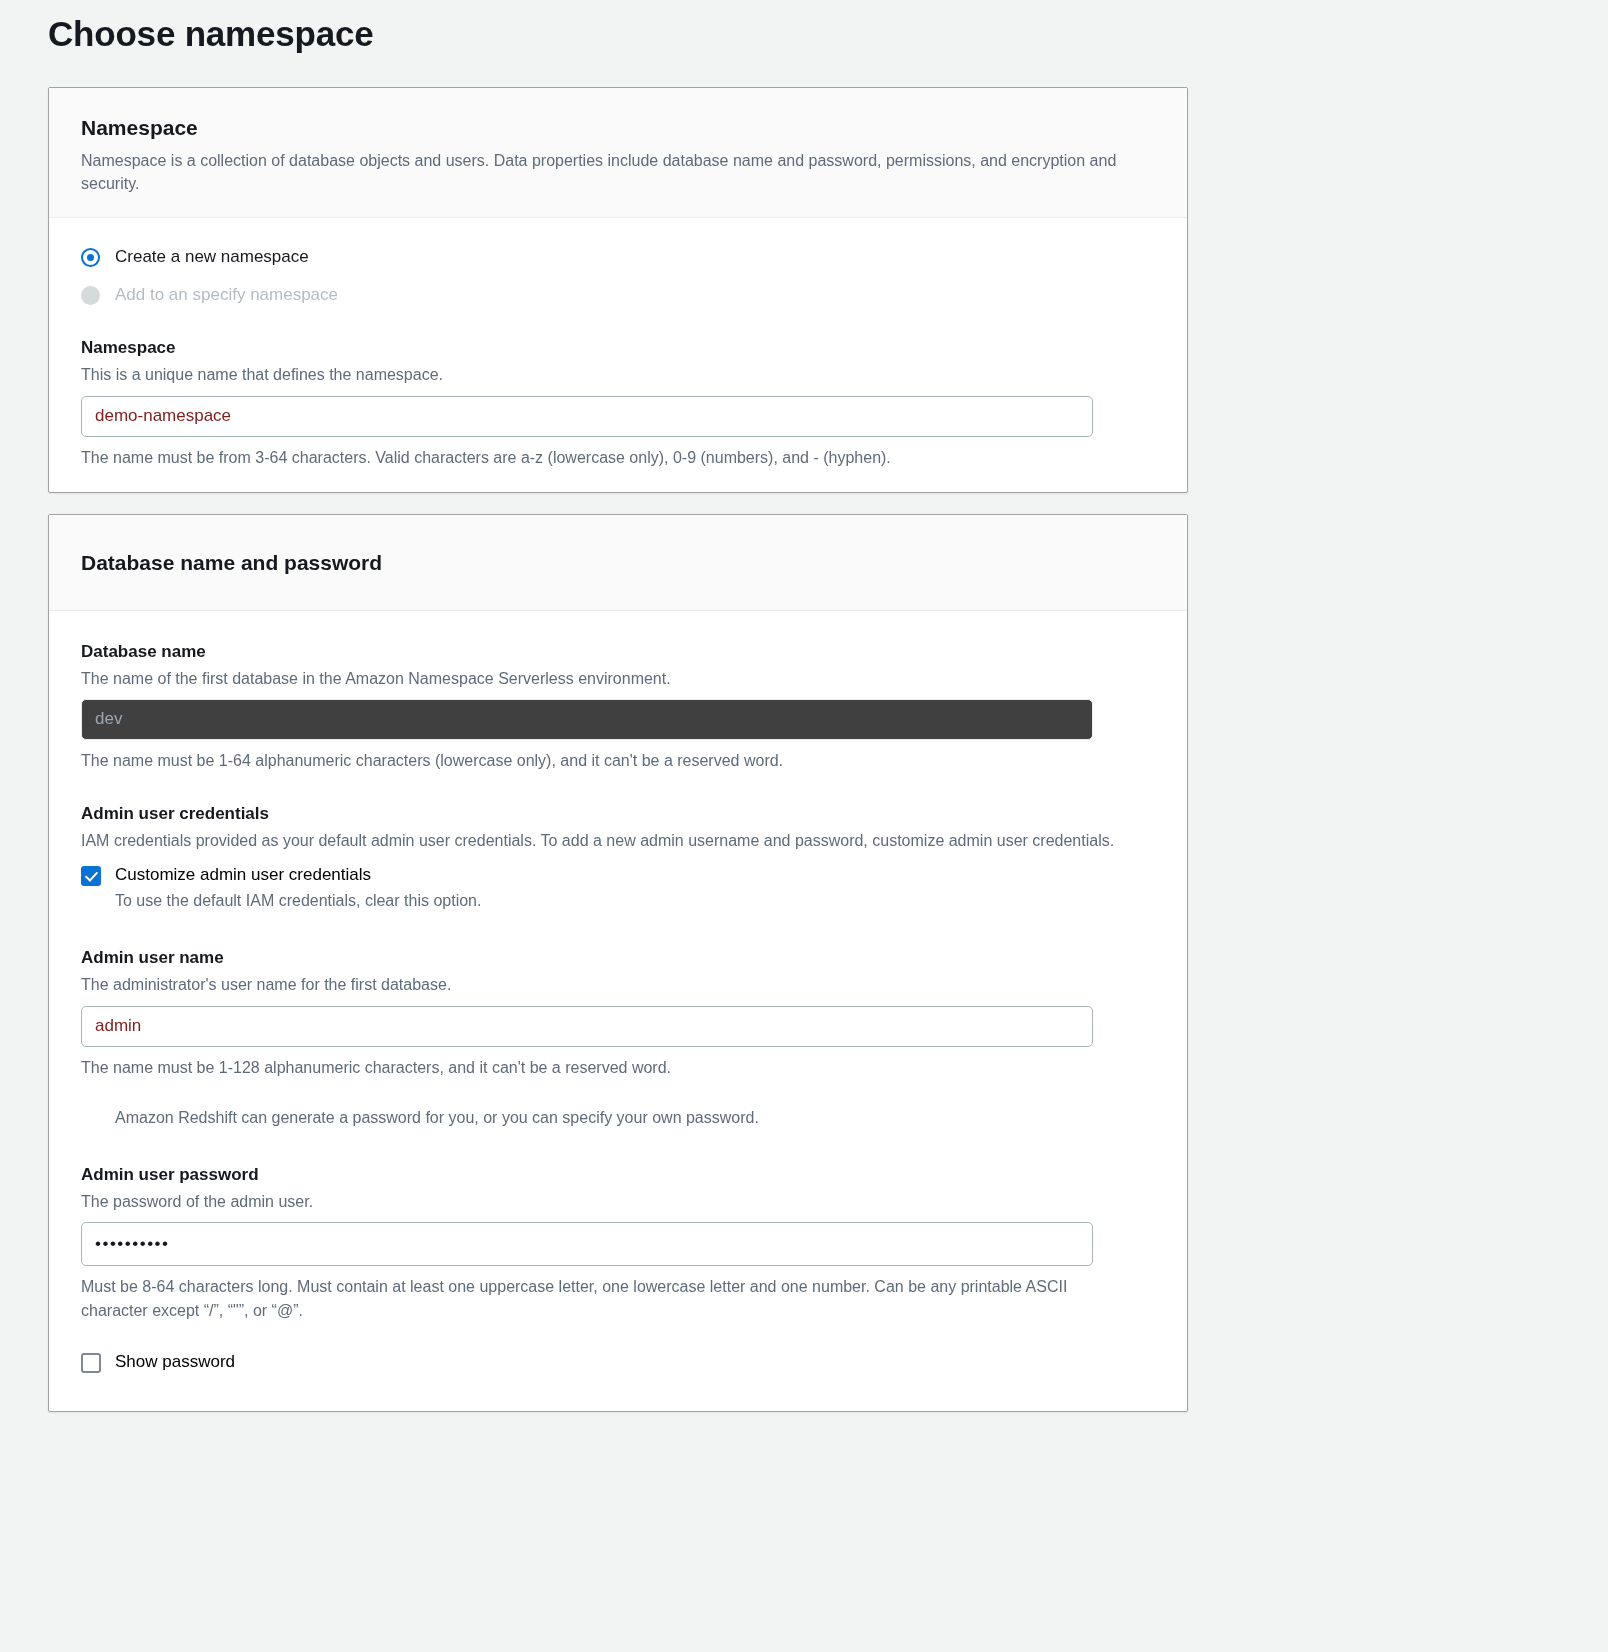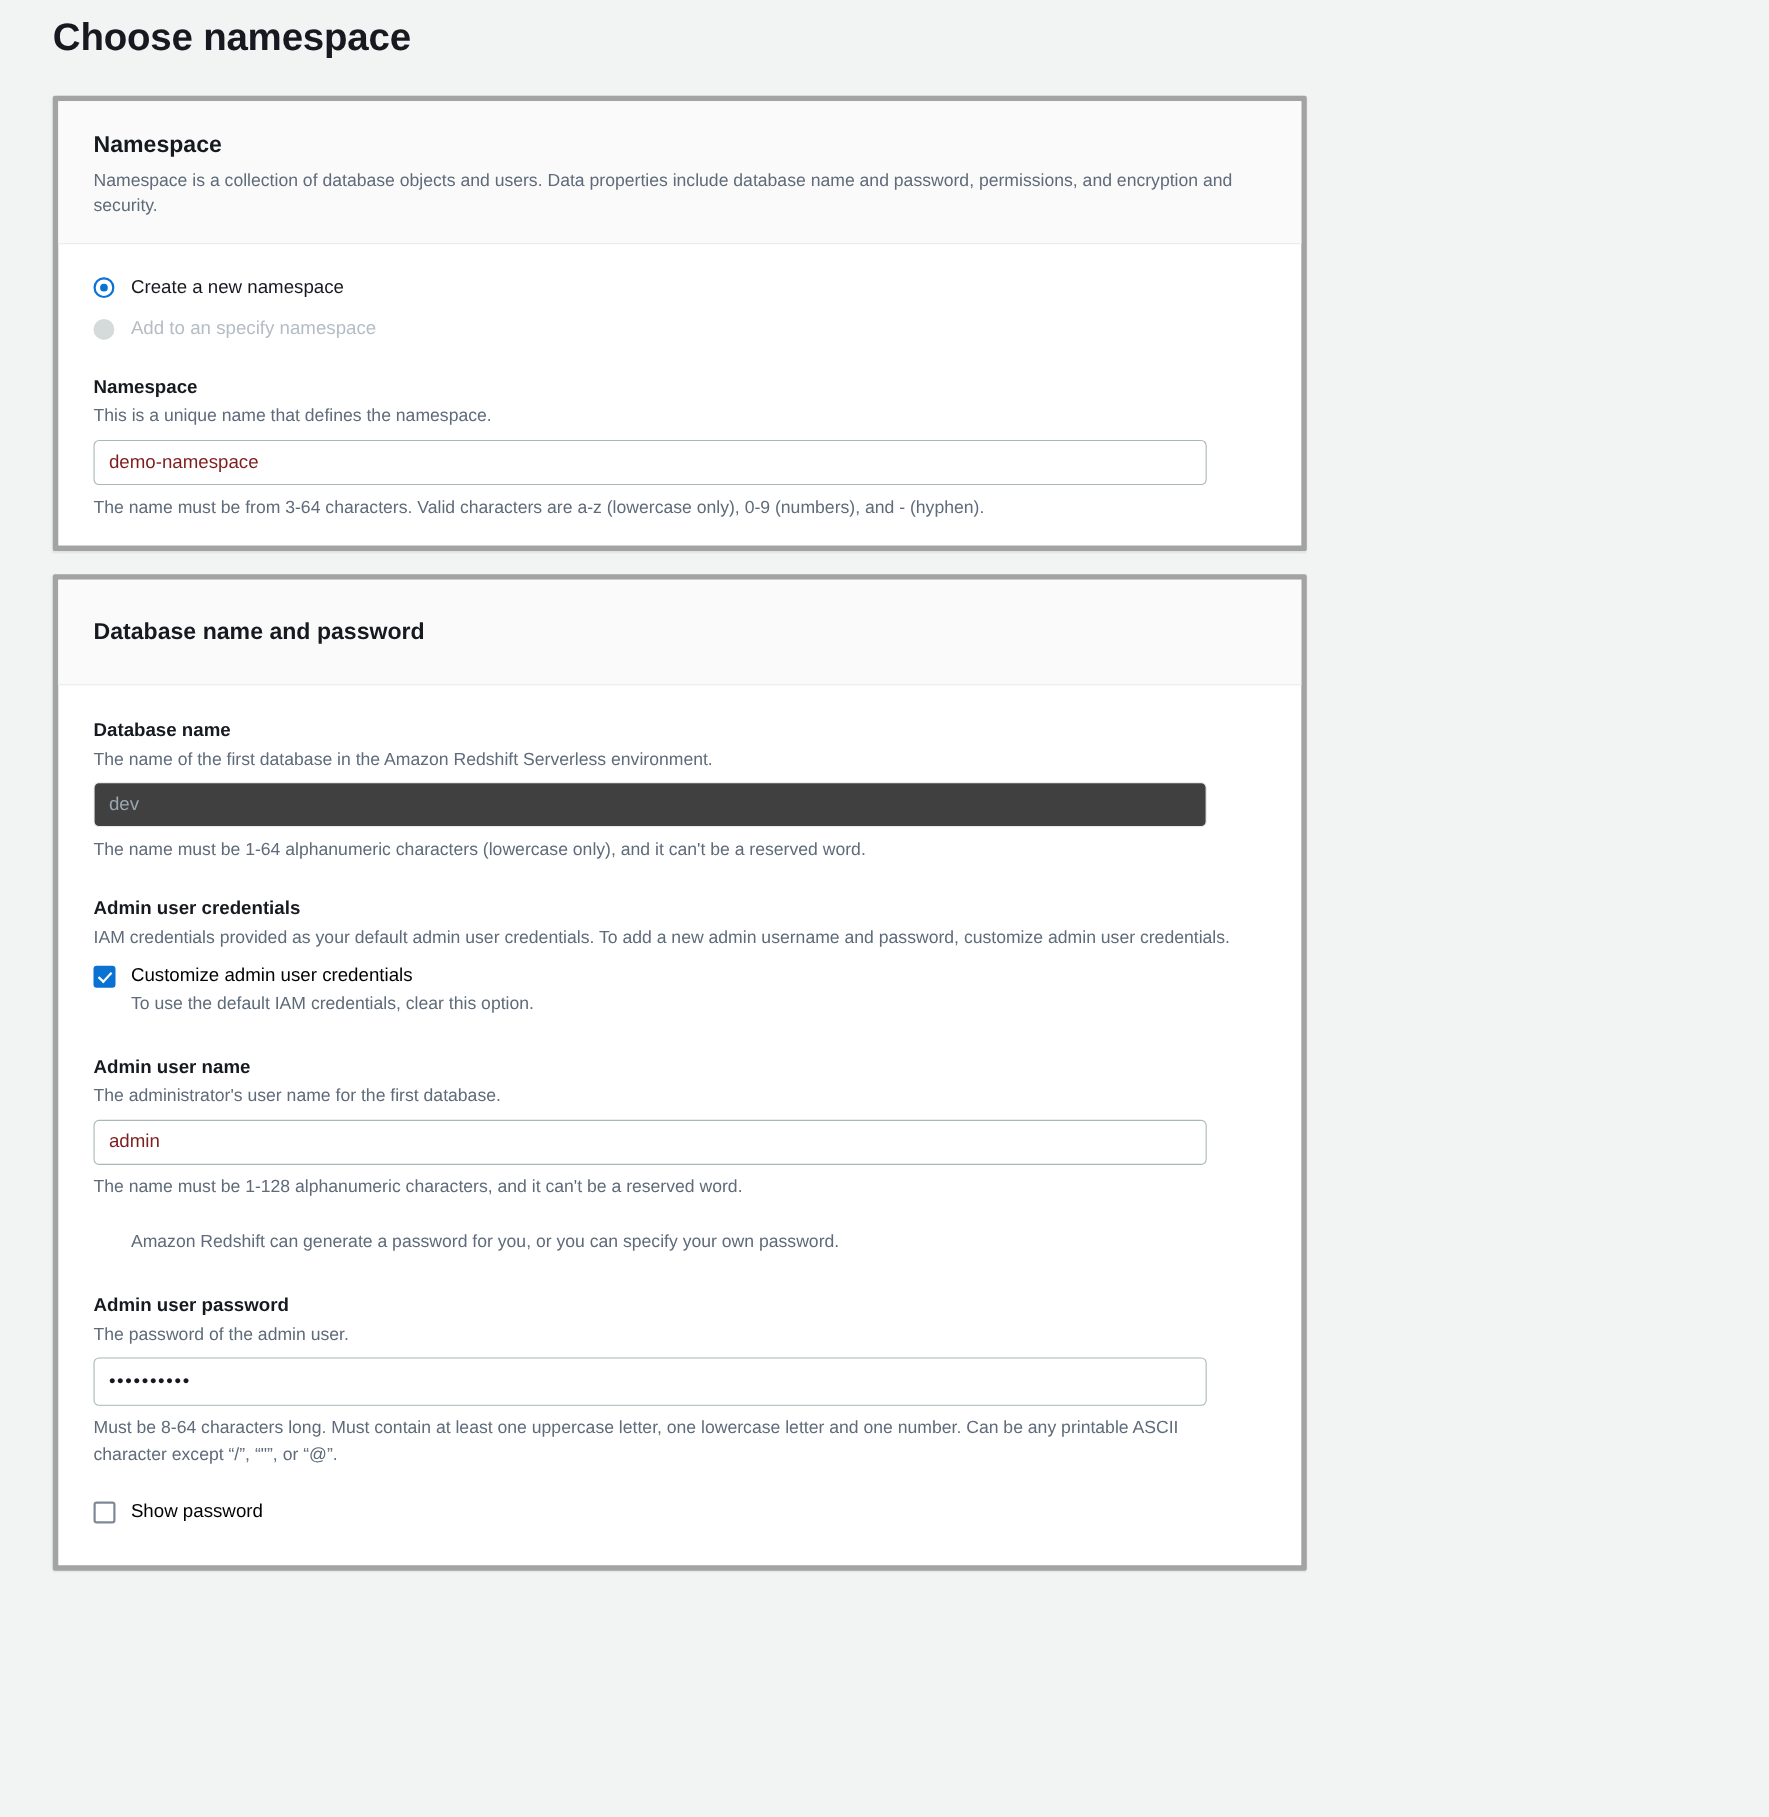--- a/index.html
+++ b/index.html
@@ -23,21 +23,21 @@
     font-weight: 700;
     color: #16191f;
     letter-spacing: -0.2px;
     padding: 12px 0 0 48px;
     margin: 0;
     line-height: 1.25;
   }
 
   .card {
     background: #ffffff;
-    border: 5px solid #a3a3a3;
+    border: 1px solid #a3a3a3;
     border-radius: 2px;
     margin: 0 136px 0 48px;
     box-shadow: 0 1px 2px 0 rgba(0,28,36,0.08);
   }
   .card-1 { margin-top: 31px; }
   .card-2 { margin-top: 21px; }
 
   .card-header {
     background: #fafafa;
     border-bottom: 1px solid #e9ebed;
@@ -236,21 +236,21 @@
 
   <section class="card card-2">
     <div class="card-header tall">
       <h2 class="card-title solo">Database name and password</h2>
     </div>
 
     <div class="card-body tight">
 
       <div class="field first">
         <p class="field-label">Database name</p>
-        <p class="field-hint">The name of the first database in the Amazon Redshift Serverless environment.</p>
+        <p class="field-hint">The name of the first database in the Amazon Namespace Serverless environment.</p>
         <input class="text-input disabled" type="text" disabled="" placeholder="dev" style="">
         <p class="field-constraint">The name must be 1-64 alphanumeric characters (lowercase only), and it can't be a reserved word.</p>
       </div>
 
       <div class="field">
         <p class="field-label">Admin user credentials</p>
         <p class="field-hint">IAM credentials provided as your default admin user credentials. To add a new admin username and password, customize admin user credentials.</p>
 
         <div class="check-row">
           <span class="check-mark checked"></span>

